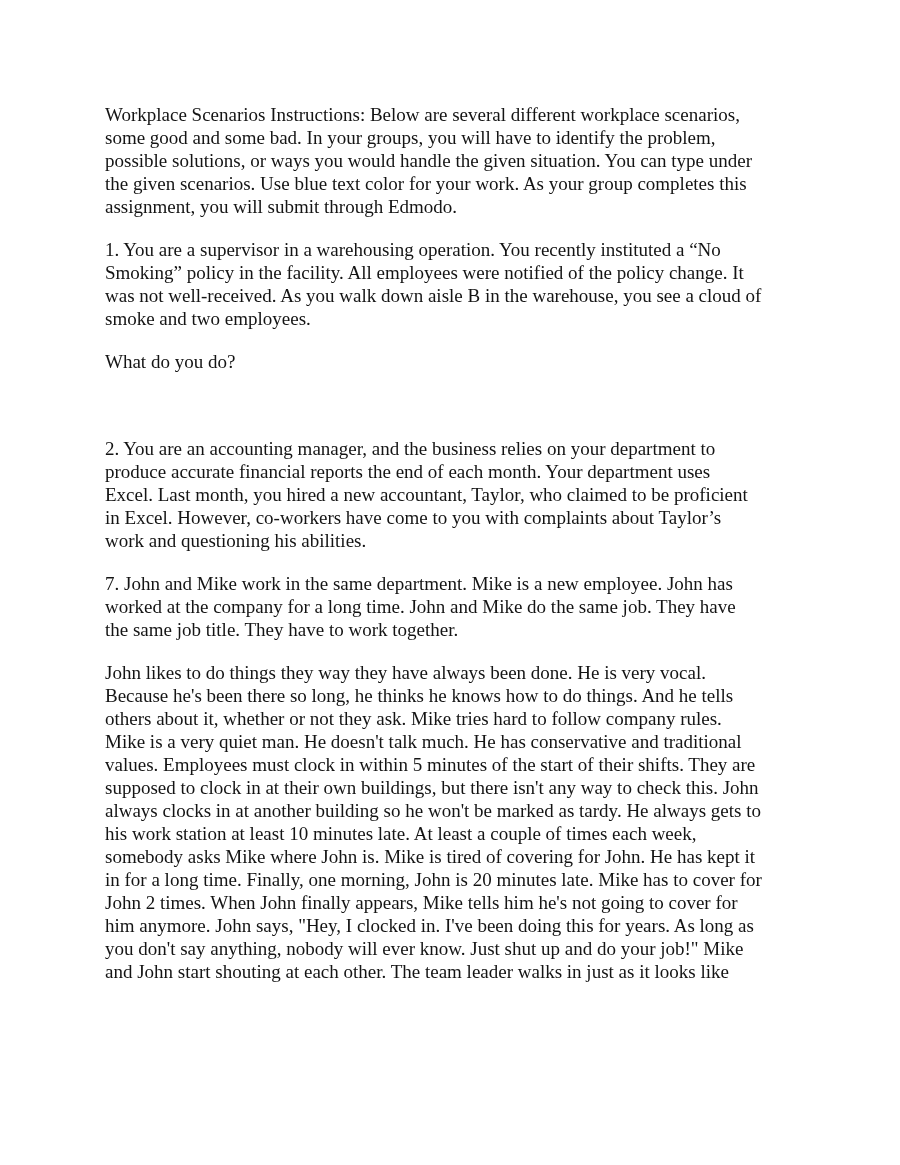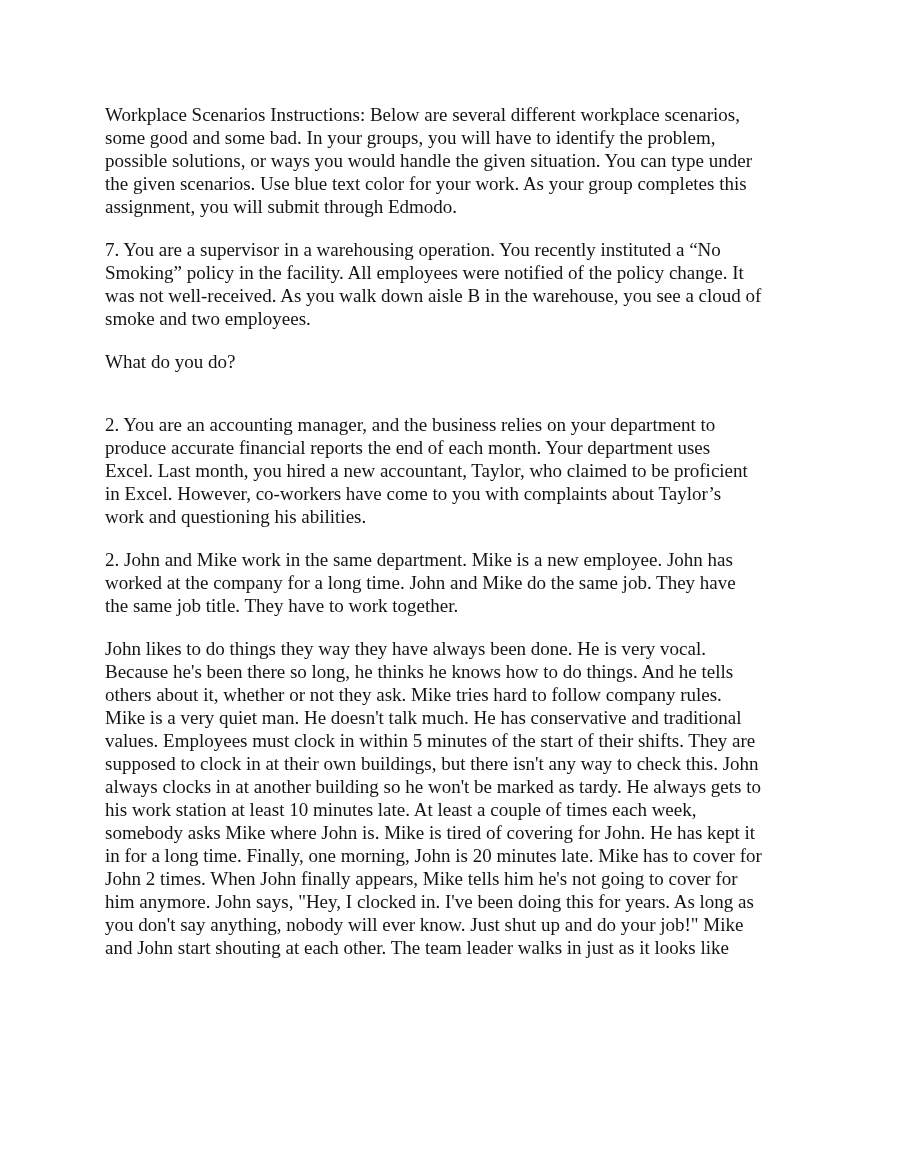--- a/index.html
+++ b/index.html
@@ -23,53 +23,53 @@
     font-family: "Liberation Serif", "DejaVu Serif", serif;
     font-size: 19px;
     line-height: 23px;
     color: #141414;
   }
   .para {
     margin: 0 0 20px 0;
     white-space: pre;  
   }
   .para.answer-gap {
-    margin-bottom: 40px; 
+    margin-bottom: 64px; 
     font-family: Liberation Serif, serif;
   }
   .para:last-child {
     margin-bottom: 8px;
   }
 </style>
 </head>
 <body>
 
 <div class="page">
   <div class="content">
     <p class="para">Workplace Scenarios Instructions: Below are several different workplace scenarios,
 some good and some bad. In your groups, you will have to identify the problem,
 possible solutions, or ways you would handle the given situation. You can type under
 the given scenarios. Use blue text color for your work. As your group completes this
 assignment, you will submit through Edmodo.</p>
 
-    <p class="para">7. You are a supervisor in a warehousing operation. You recently instituted a “No
+    <p class="para">1. You are a supervisor in a warehousing operation. You recently instituted a “No
 Smoking” policy in the facility. All employees were notified of the policy change. It
 was not well-received. As you walk down aisle B in the warehouse, you see a cloud of
 smoke and two employees.</p>
 
     <p class="para answer-gap">What do you do?</p>
 
     <p class="para">2. You are an accounting manager, and the business relies on your department to
 produce accurate financial reports the end of each month. Your department uses
 Excel. Last month, you hired a new accountant, Taylor, who claimed to be proficient
 in Excel. However, co-workers have come to you with complaints about Taylor’s
 work and questioning his abilities.</p>
 
 
-    <p class="para">2. John and Mike work in the same department. Mike is a new employee. John has
+    <p class="para">7. John and Mike work in the same department. Mike is a new employee. John has
 worked at the company for a long time. John and Mike do the same job. They have
 the same job title. They have to work together.</p>
 
     <p class="para">John likes to do things they way they have always been done. He is very vocal.
 Because he's been there so long, he thinks he knows how to do things. And he tells
 others about it, whether or not they ask. Mike tries hard to follow company rules.
 Mike is a very quiet man. He doesn't talk much. He has conservative and traditional
 values. Employees must clock in within 5 minutes of the start of their shifts. They are
 supposed to clock in at their own buildings, but there isn't any way to check this. John
 always clocks in at another building so he won't be marked as tardy. He always gets to

